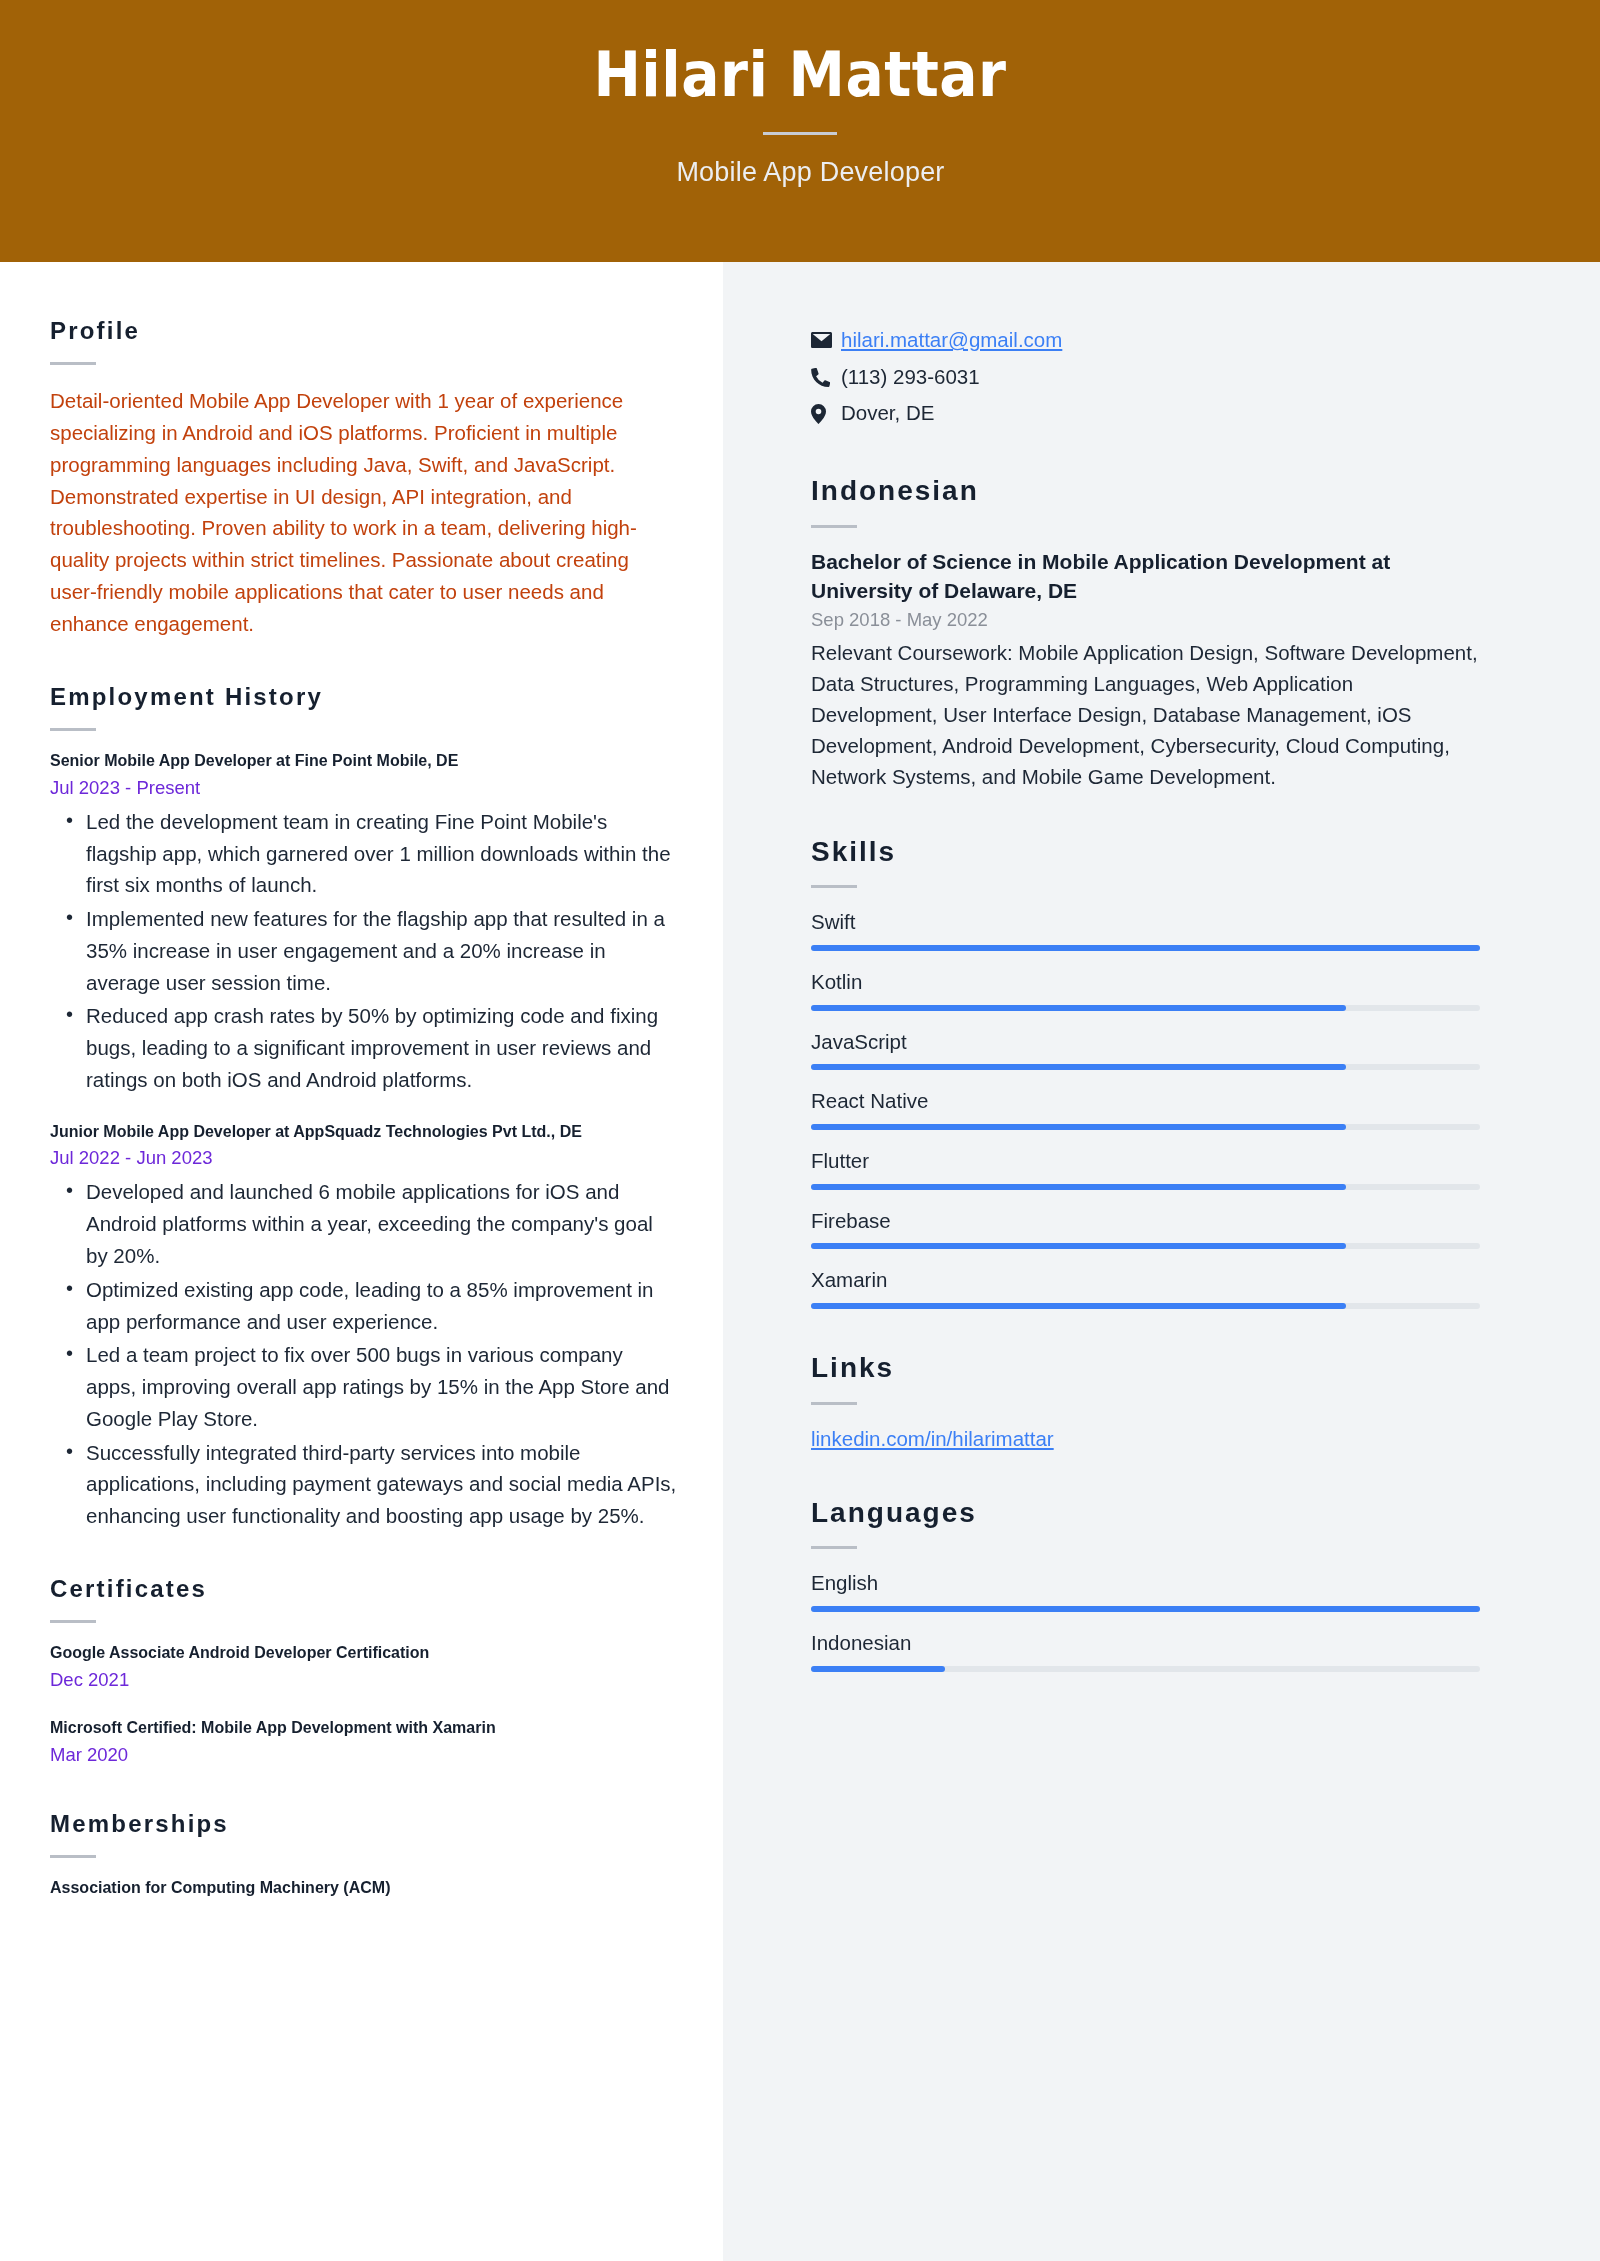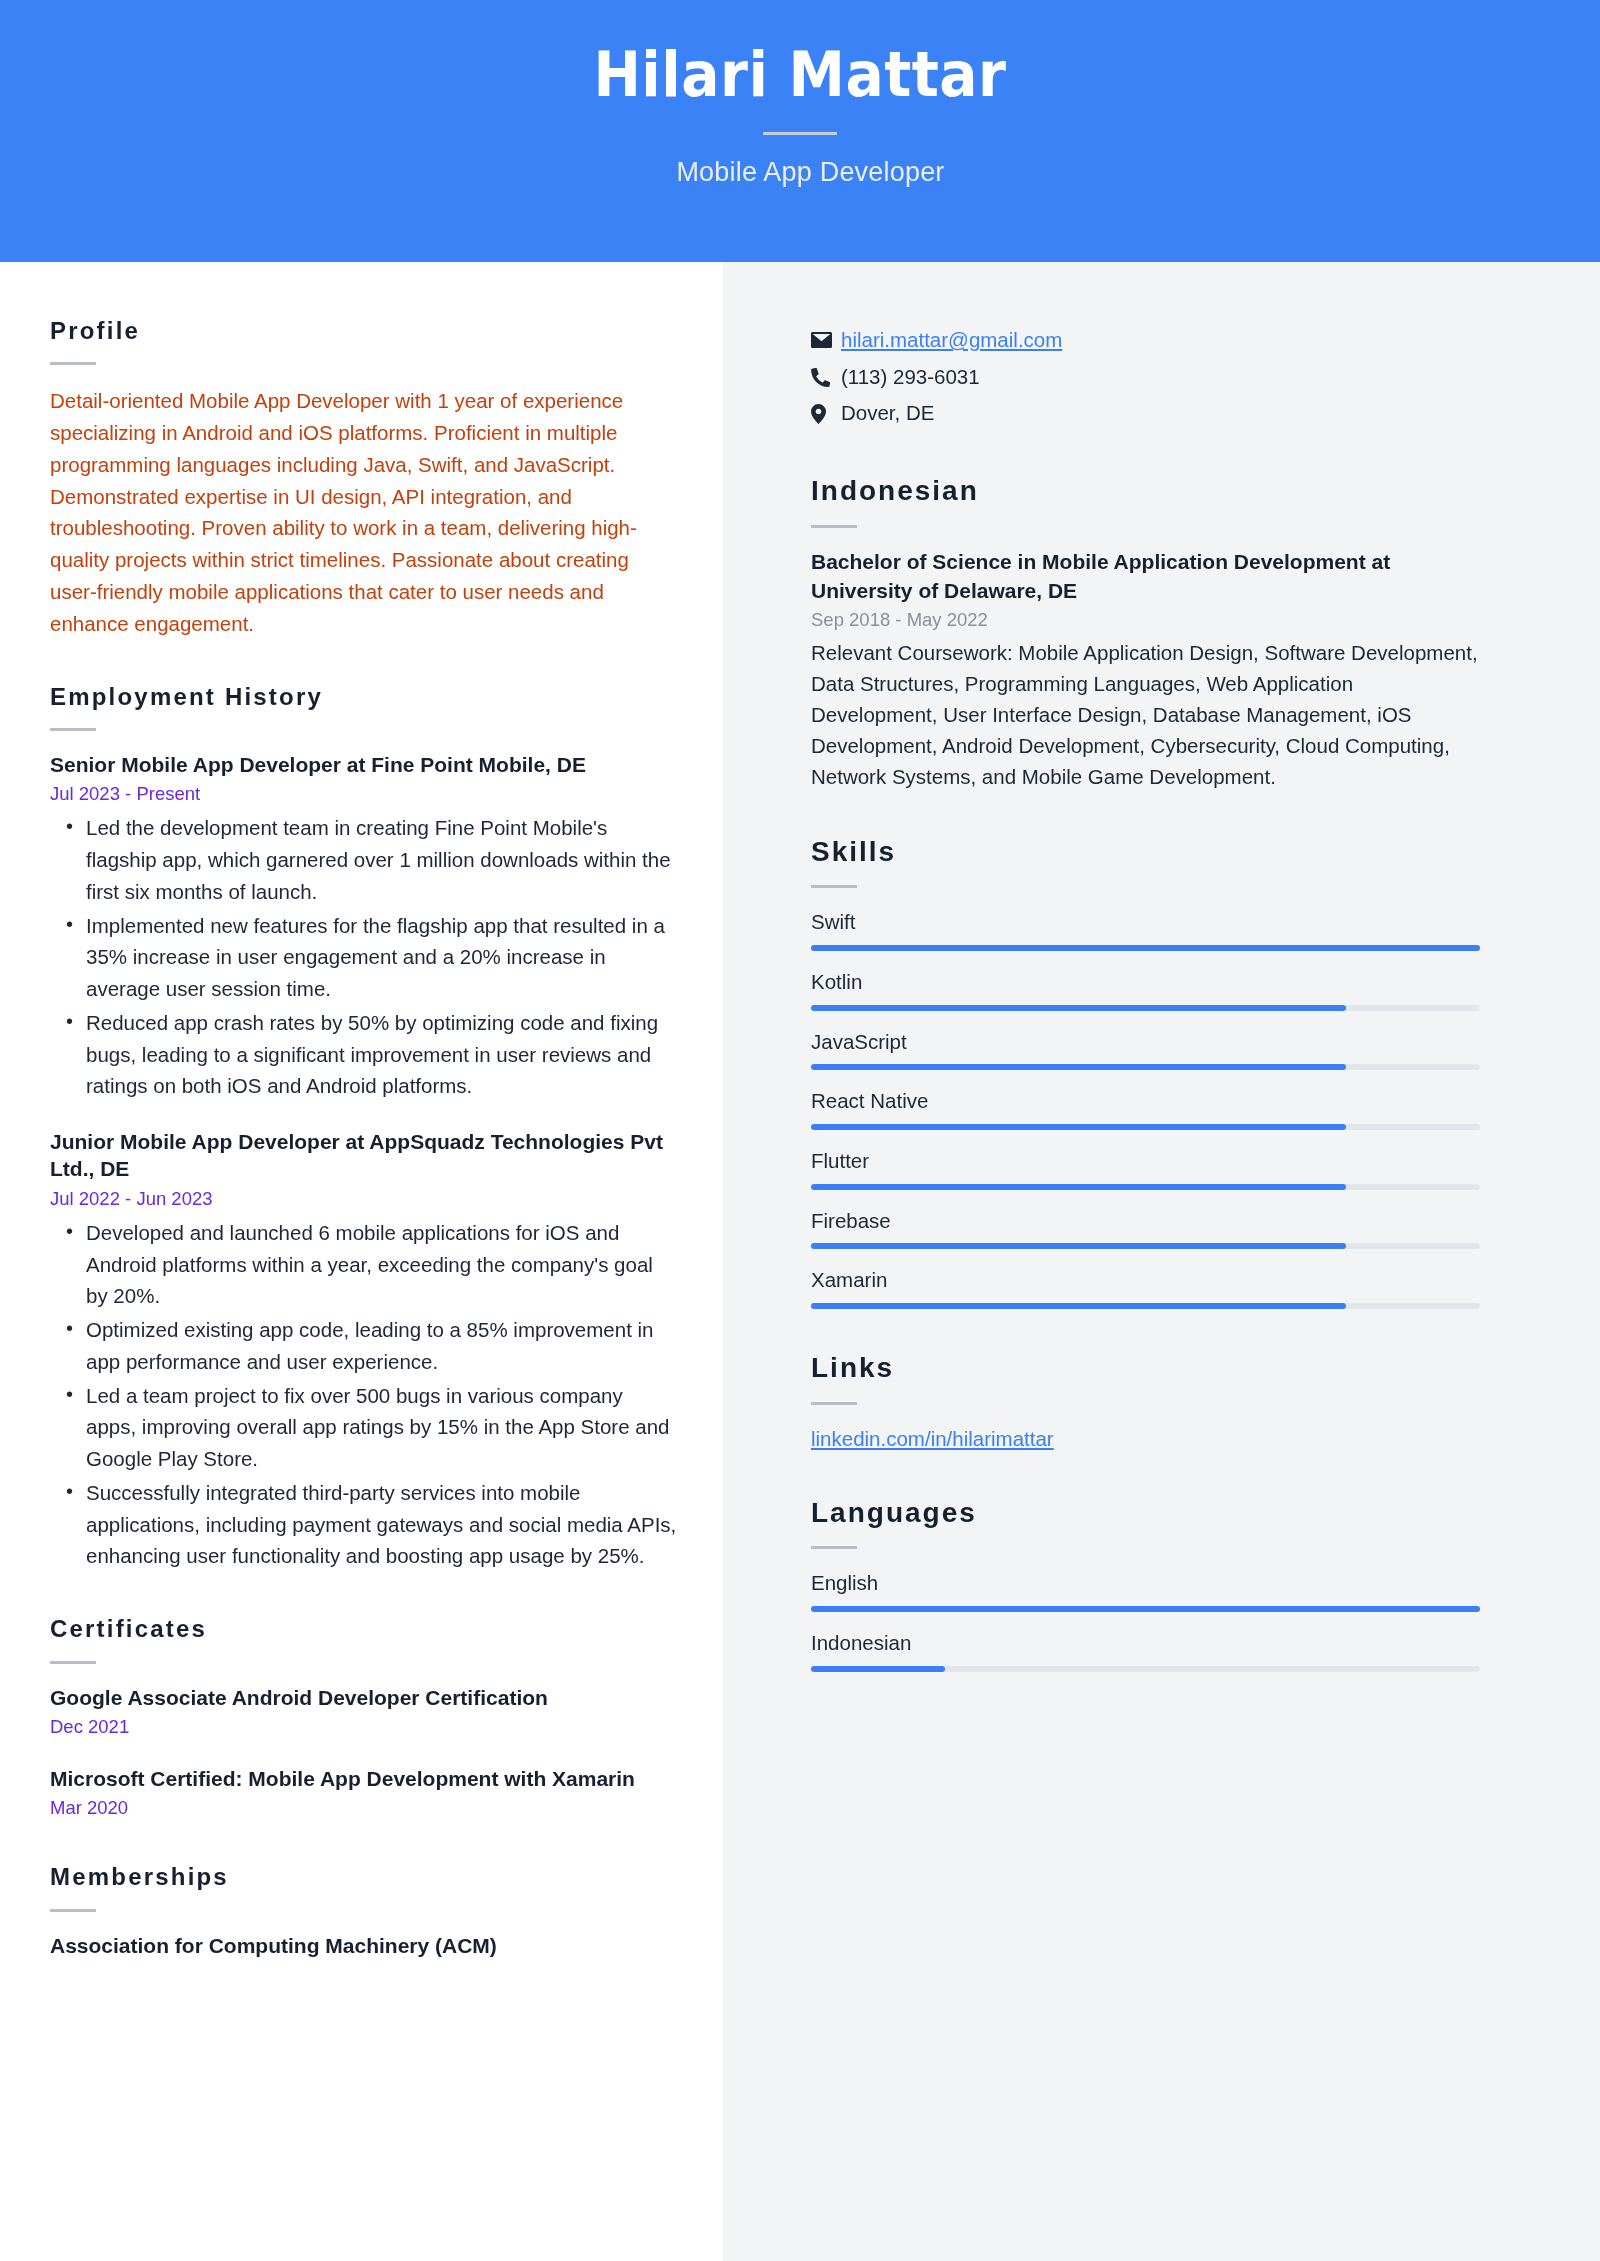--- a/index.html
+++ b/index.html
@@ -11,21 +11,21 @@
   #page {
     position: relative;
     width: 1600px;
     min-height: 2261px;
     background: #ffffff;
     overflow: hidden;
   }
 
   
   .banner {
-    background: #3b82f6;
+    background: #a16207;
     height: 262px;
     padding-top: 42px;
     text-align: center;
   }
   .banner-name {
     font-size: 63px;
     font-weight: 700;
     color: #ffffff;
     letter-spacing: 0.5px;
     line-height: 1.05;
@@ -87,21 +87,21 @@
   .para {
     font-size: 20.5px;
     line-height: 1.55;
     color: #c2410c;
   }
 
   
   .entry { margin-bottom: 26px; }
   .entry:last-child { margin-bottom: 0; }
   .entry-title {
-    font-size: 21px;
+    font-size: 16px;
     font-weight: 700;
     color: #16202f;
     line-height: 1.3;
     margin-bottom: 4px;
   }
   .entry-date {
     font-size: 18.5px;
     color: #6d28d9;
     line-height: 1.3;
     margin-bottom: 6px;

